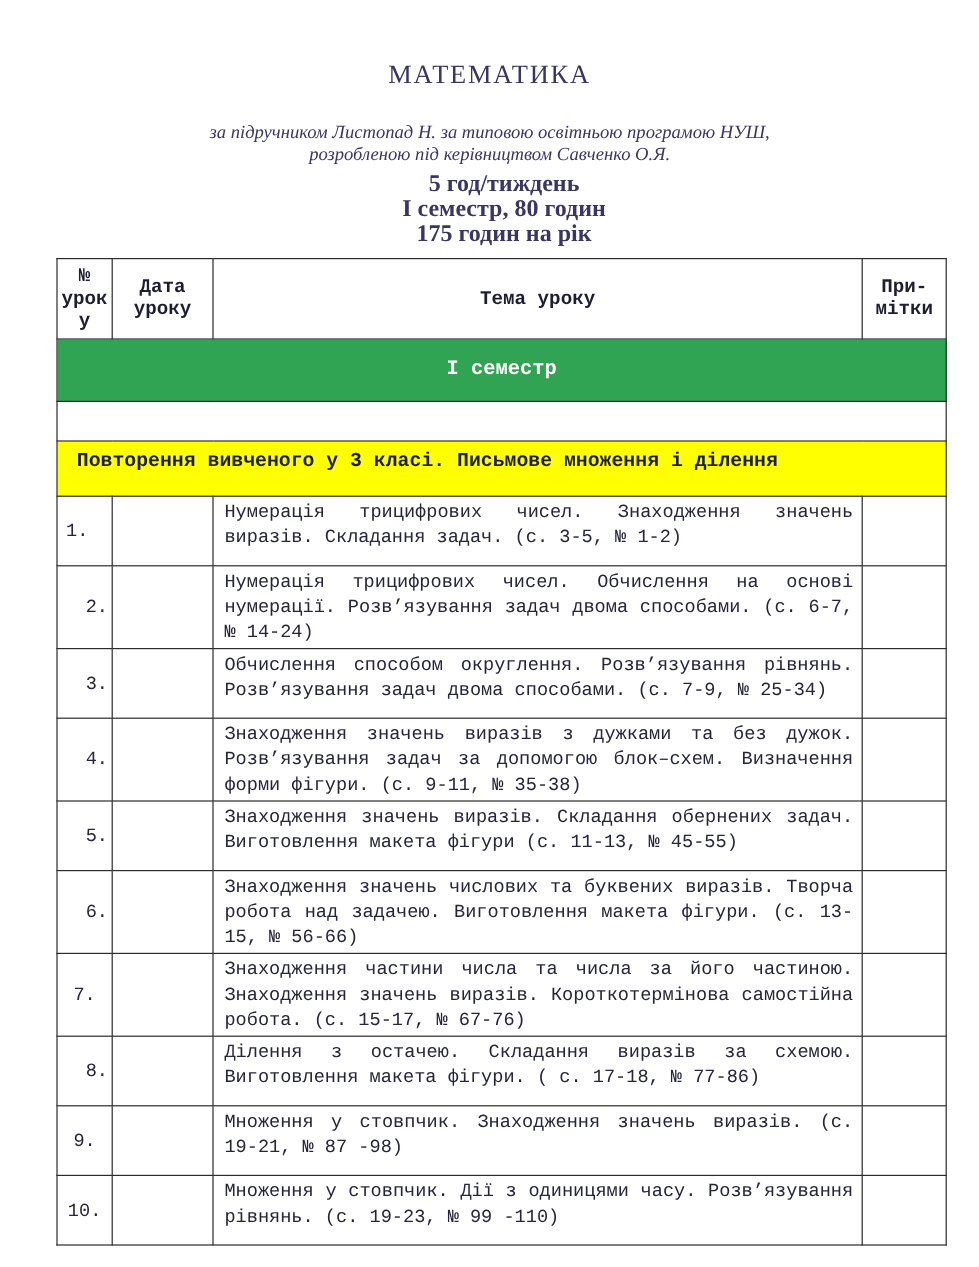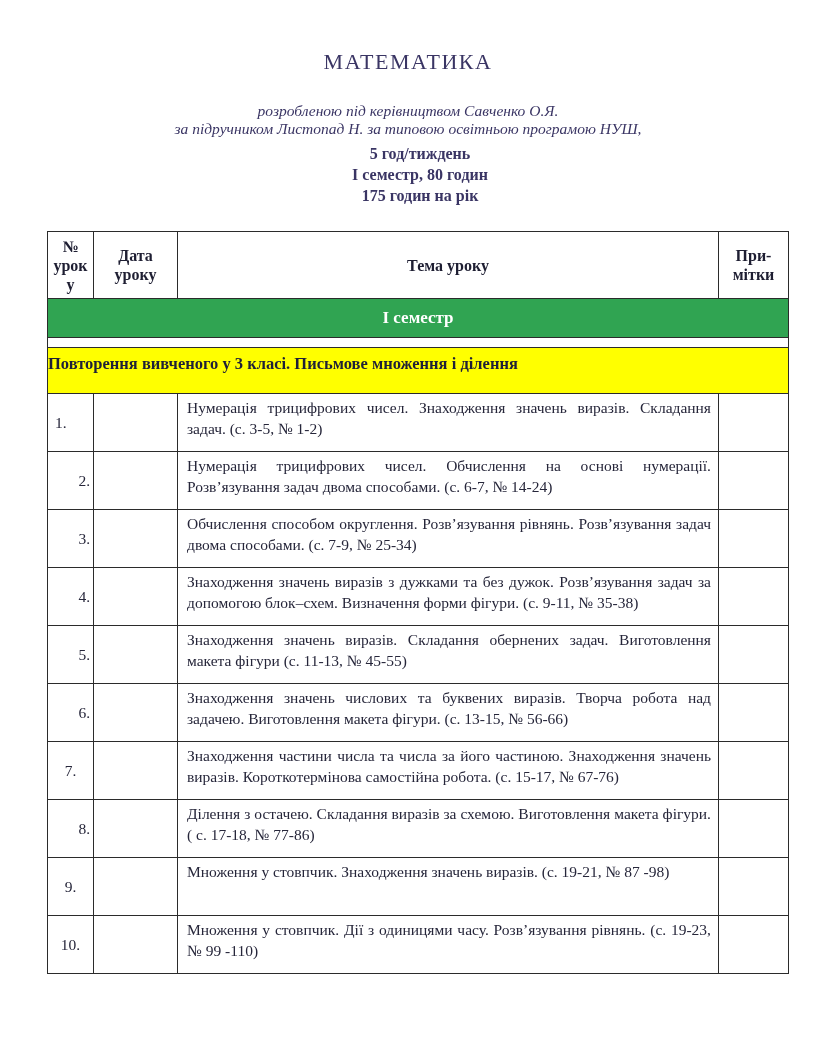--- a/index.html
+++ b/index.html
@@ -12,27 +12,27 @@
   .page{
     width:816px;height:1056px;margin:0 auto;background:#ffffff;
     font-family:"Liberation Serif","DejaVu Serif",serif;color:var(--body-ink);
     overflow:hidden;
   }
   .header-block{text-align:center;padding-top:44px;color:var(--heading-ink);}
   .doc-title{
     margin:0;font-size:22px;font-weight:normal;letter-spacing:1.5px;line-height:36px;
   }
   .subtitle{margin-top:22px;font-style:italic;font-size:15.5px;line-height:18px;}
-  .info-lines{margin-top:5px;font-weight:bold;font-size:16px;line-height:21px;padding-left:24px;}
+  .info-lines{margin-top:5px;font-weight:bold;font-size:20px;line-height:21px;padding-left:24px;}
   table.schedule{
     border-collapse:collapse;table-layout:fixed;
-    margin:25px 0 0 47px;width:741px;
+    margin:9px 0 0 47px;width:741px;font-family:Liberation Mono, monospace;
   }
   .schedule td,.schedule th{
-    border:1.6px solid var(--border);padding:0;vertical-align:middle;
+    border:1.6px solid var(--border);padding:16px;vertical-align:middle;
     font-size:15.5px;color:var(--body-ink);background:#fff;
   }
   .schedule th{
     font-size:16px;font-weight:bold;text-align:center;line-height:19px;
     height:67px;color:var(--header-ink);padding:2px 2px;overflow-wrap:anywhere;
   }
   tr.semester-row td{
     background:var(--green);color:var(--semester-ink);font-weight:bold;
     font-size:17px;text-align:center;height:39px;vertical-align:middle;
   }
@@ -53,22 +53,22 @@
   }
   td.cell-date,td.cell-notes{background:#fff;}
 </style>
 </head>
 <body>
 
 <div class="page">
   <div class="header-block">
     <h1 class="doc-title">МАТЕМАТИКА</h1>
     <div class="subtitle">
+      <div>за підручником Листопад Н. за типовою освітньою програмою НУШ,</div>
       <div>розробленою під керівництвом Савченко О.Я.</div>
-      <div>за підручником Листопад Н. за типовою освітньою програмою НУШ,</div>
     </div>
     <div class="info-lines">
       <div>5 год/тиждень</div>
       <div>І семестр, 80 годин</div>
       <div>175 годин на рік</div>
     </div>
   </div>
 
   <table class="schedule">
     <colgroup>

